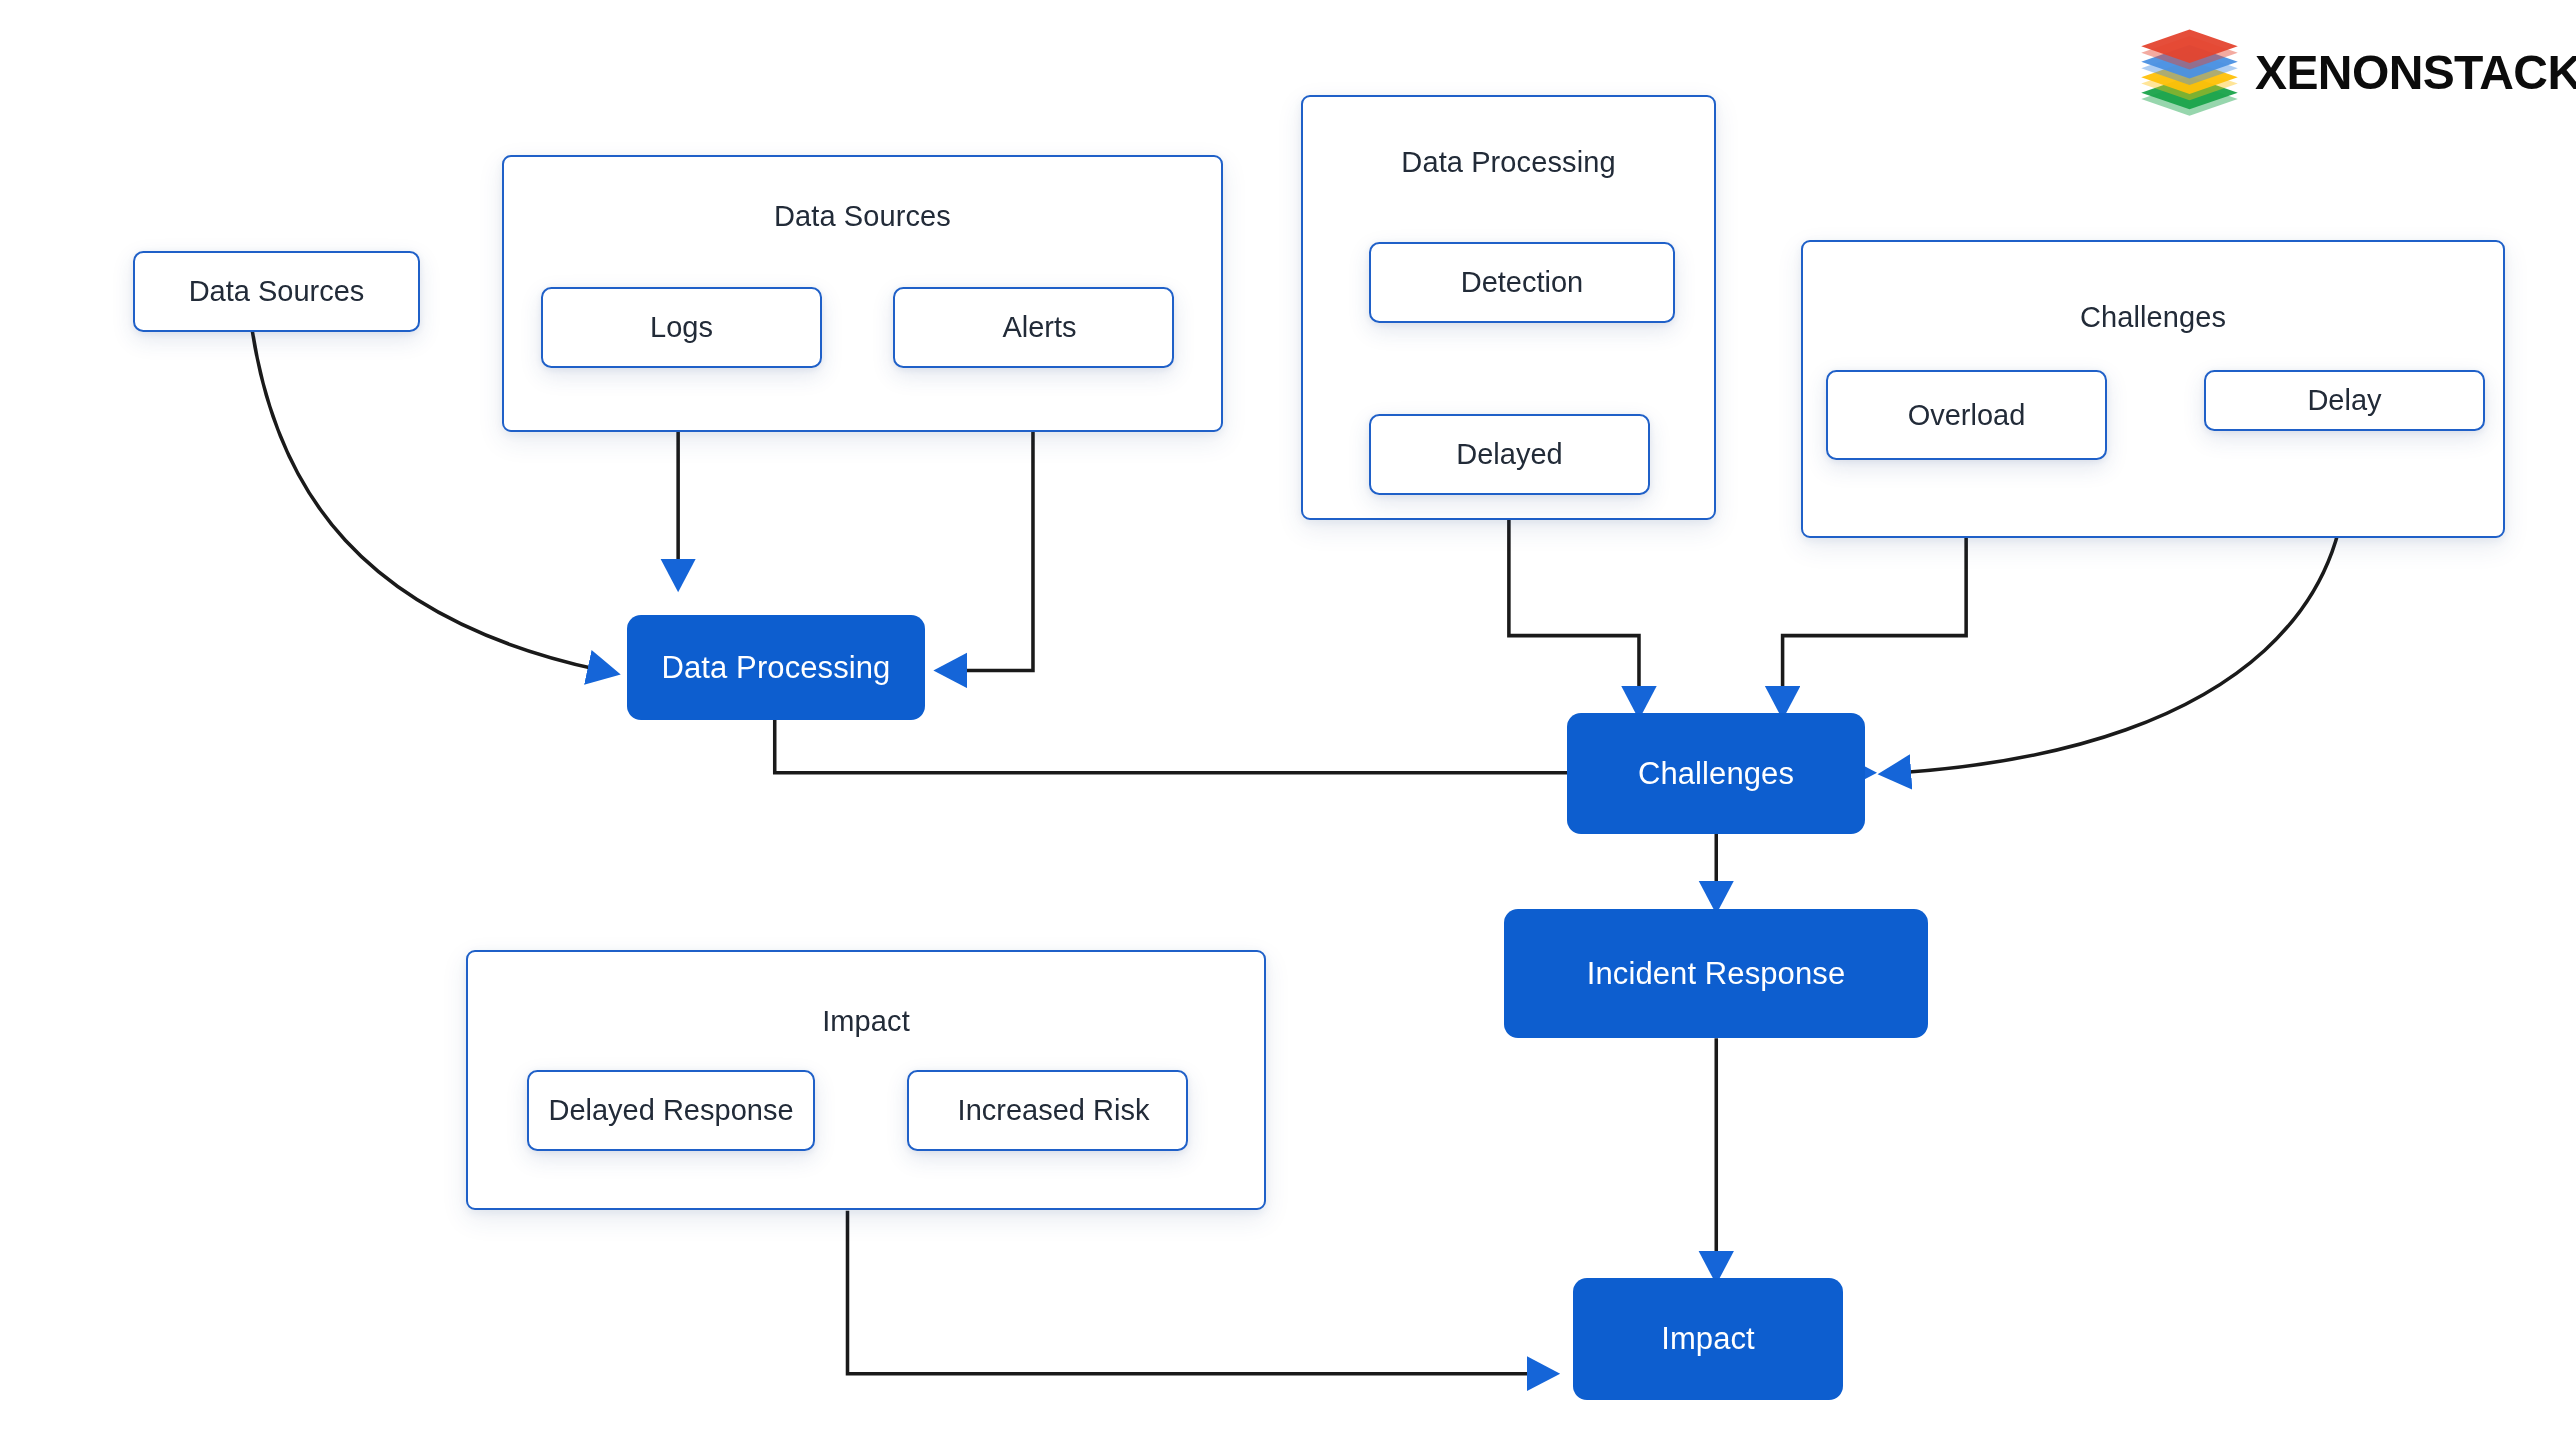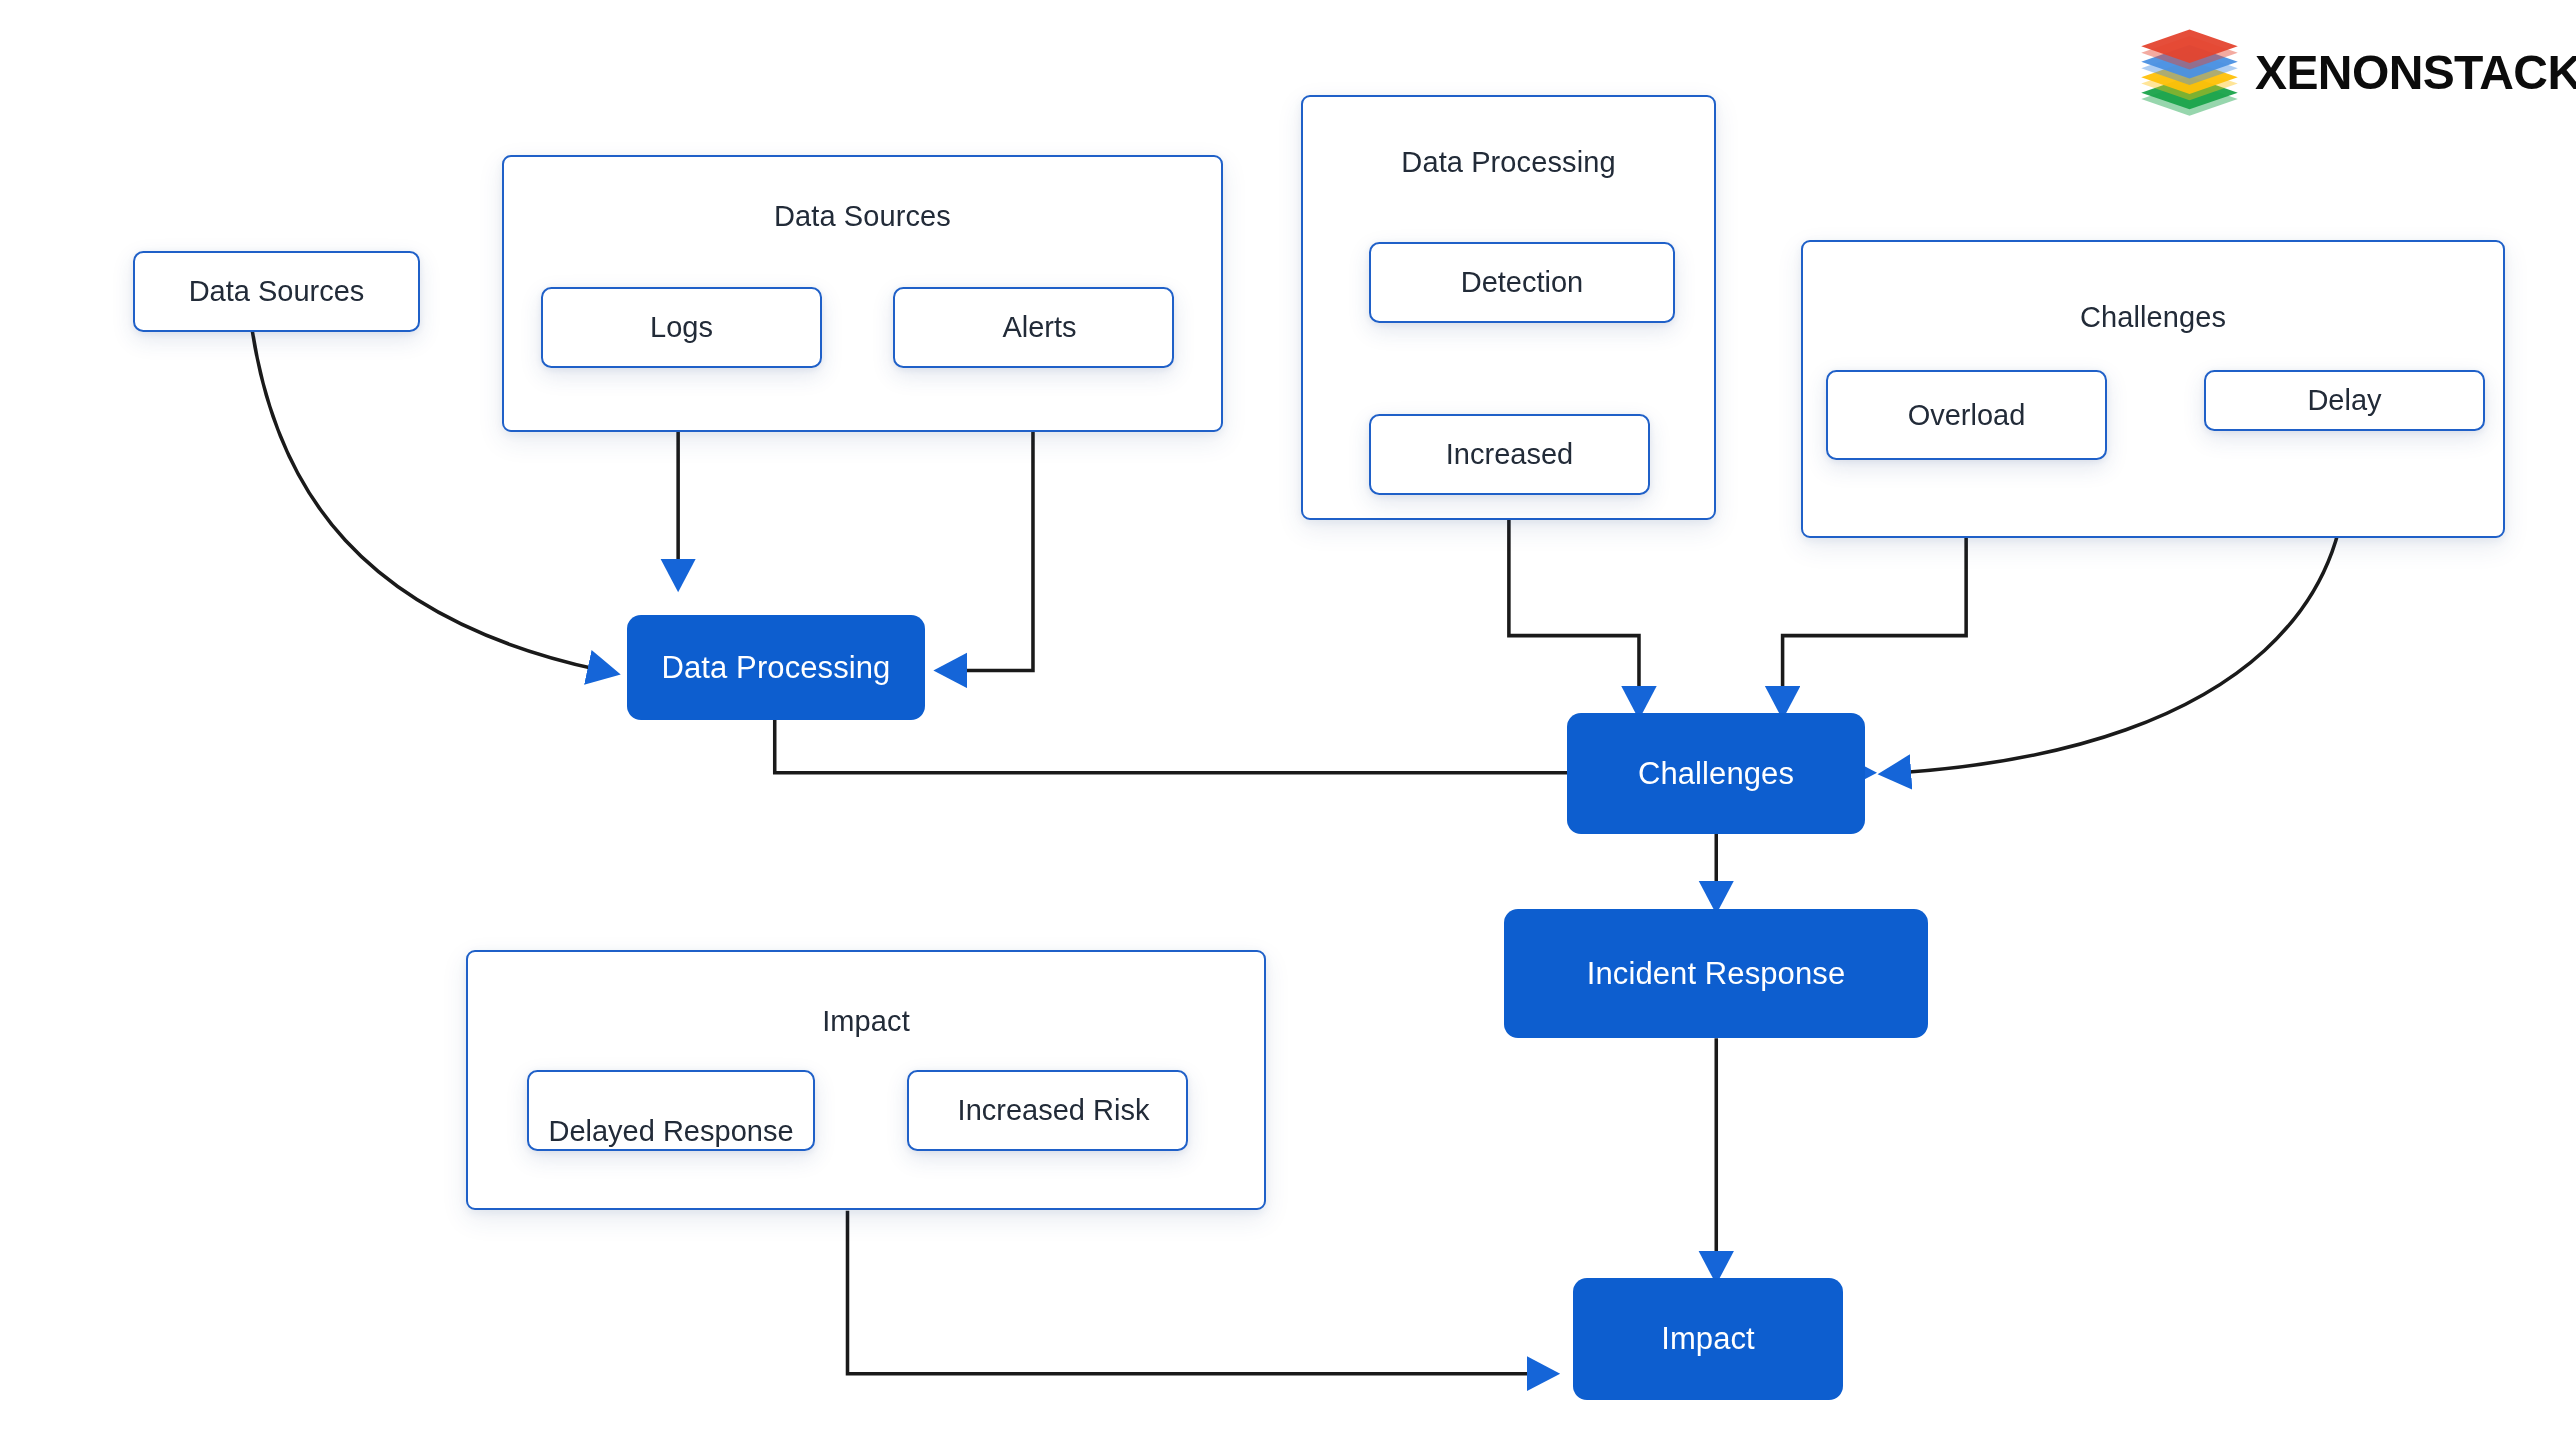--- a/index.html
+++ b/index.html
@@ -148,37 +148,37 @@
     <span>Alerts</span>
   </div>
 
   <div class="node cluster" style="left:1301px;top:95px;width:415px;height:425px;">
     <div class="cluster-title" style="top:48px;">Data Processing</div>
   </div>
   <div class="node leaf" style="left:1369px;top:242px;width:306px;height:81px;">
     <span>Detection</span>
   </div>
   <div class="node leaf" style="left:1369px;top:414px;width:281px;height:81px;">
-    <span>Increased</span>
+    <span>Delayed</span>
   </div>
 
   <div class="node cluster" style="left:1801px;top:240px;width:704px;height:298px;">
     <div class="cluster-title" style="top:58px;">Challenges</div>
   </div>
   <div class="node leaf" style="left:1826px;top:370px;width:281px;height:90px;">
     <span>Overload</span>
   </div>
   <div class="node leaf" style="left:2204px;top:370px;width:281px;height:61px;">
     <span>Delay</span>
   </div>
 
   <div class="node cluster" style="left:466px;top:950px;width:800px;height:260px;">
     <div class="cluster-title" style="top:52px;">Impact</div>
   </div>
-  <div class="node leaf" style="left:527px;top:1070px;width:288px;height:81px;align-items:flex-end;">
+  <div class="node leaf" style="left:527px;top:1070px;width:288px;height:81px;">
     <span>Delayed Response</span>
   </div>
   <div class="node leaf" style="left:907px;top:1070px;width:281px;height:81px;padding-left:12px;">
     <span>Increased Risk</span>
   </div>
 
   <div class="node solid" style="left:627px;top:615px;width:298px;height:105px;">
     <span>Data Processing</span>
   </div>
 

